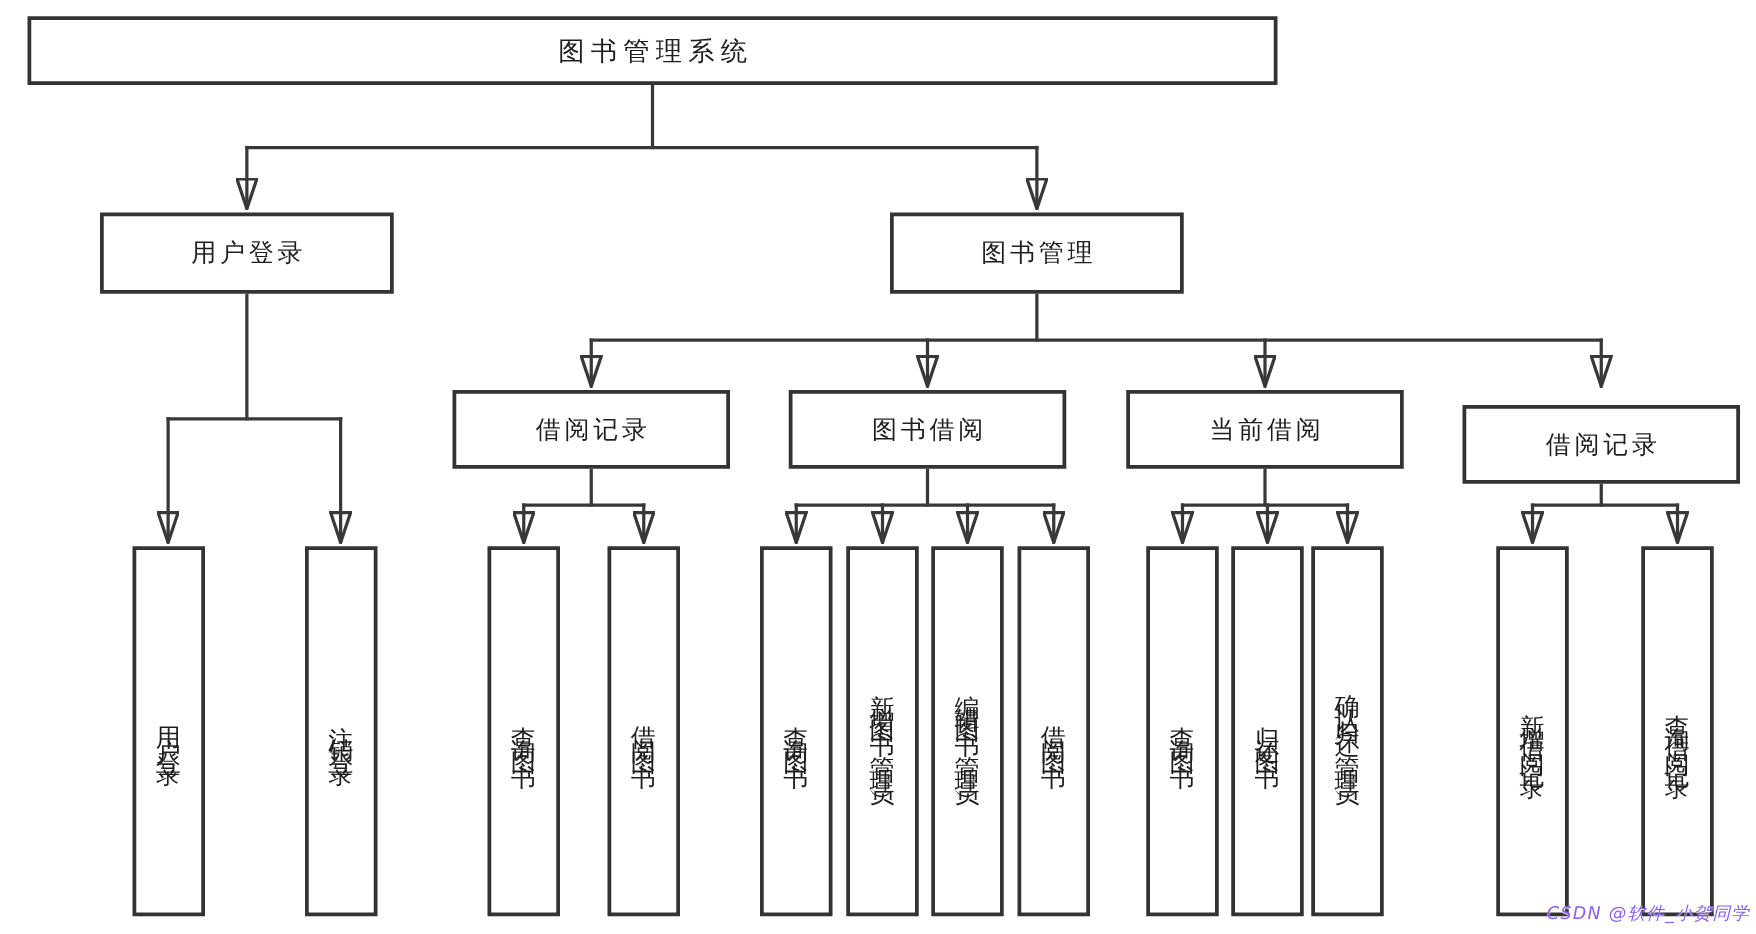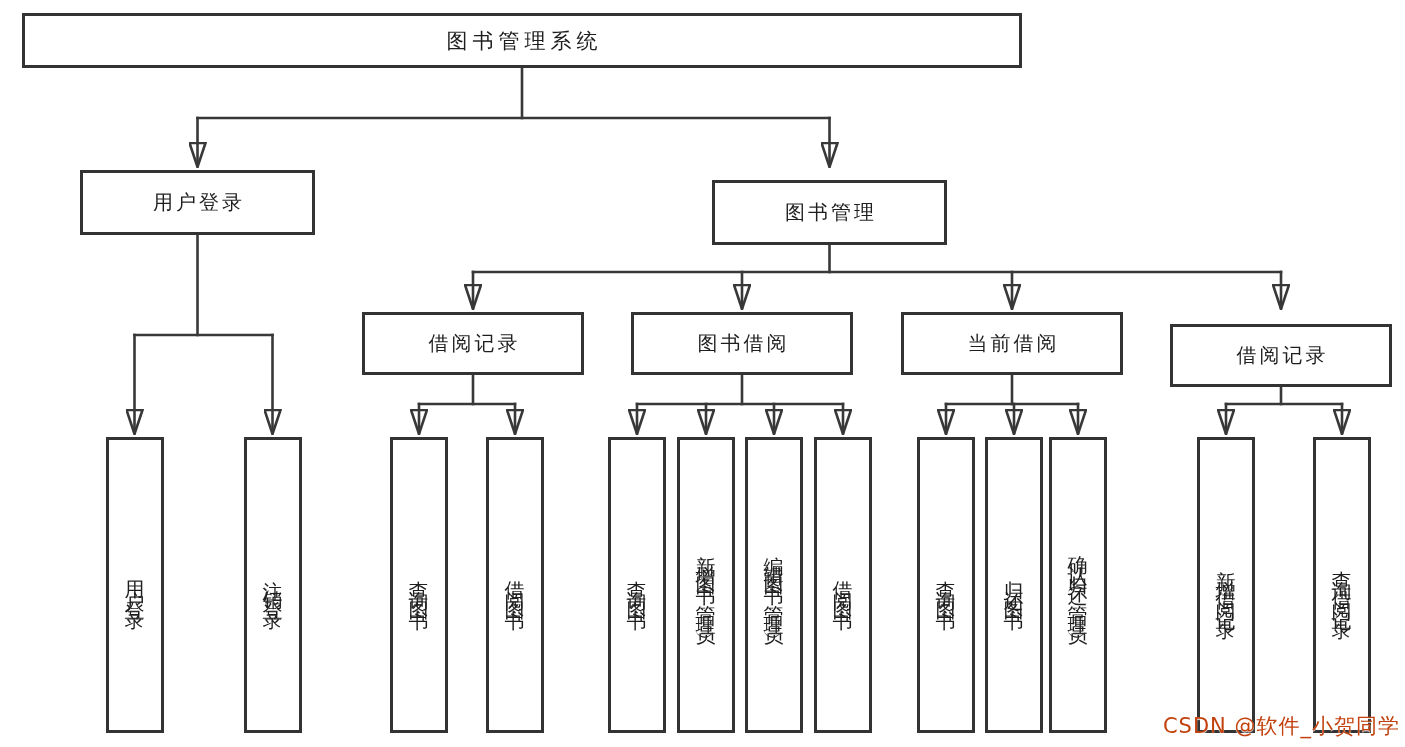--- a/index.html
+++ b/index.html
@@ -53,25 +53,26 @@
     text-orientation: mixed;
     font-size: 20px;
     letter-spacing: 10px;
     line-height: 1;
     white-space: nowrap;
   }
   .watermark {
     position: absolute;
     right: 5px;
     bottom: 7px;
-    font-size: 21px;
-    color: #c2410c;
+    font-size: 14px;
+    color: #8b5cf6;
     text-shadow: 0 1px 1px #ffffff;
     letter-spacing: 1px;
     white-space: nowrap;
+    font-style: italic;
   }
 </style>
 </head>
 <body>
 
 <div class="canvas">
 
   <svg class="connector-layer" viewBox="0 0 1405 747" xmlns="http://www.w3.org/2000/svg">
     <defs>
       <marker id="arrowhead" markerUnits="userSpaceOnUse" markerWidth="26" markerHeight="18" refX="24" refY="9" orient="auto">
@@ -120,21 +121,21 @@
     <path d="M1342 404 V433" marker-end="url(#arrowhead)"></path>
   </svg>
 
   <div class="node box-h box-root" style="left:22px;top:13px;width:1000px;height:55px">
     <span class="lbl">图书管理系统</span>
   </div>
 
   <div class="node box-h" style="left:80px;top:170px;width:235px;height:65px">
     <span class="lbl">用户登录</span>
   </div>
-  <div class="node box-h" style="left:712px;top:180px;width:235px;height:65px">
+  <div class="node box-h" style="left:712px;top:170px;width:235px;height:65px">
     <span class="lbl">图书管理</span>
   </div>
 
   <div class="node box-h" style="left:362px;top:312px;width:222px;height:63px">
     <span class="lbl">借阅记录</span>
   </div>
   <div class="node box-h" style="left:901px;top:312px;width:222px;height:63px">
     <span class="lbl">当前借阅</span>
   </div>
   <div class="node box-h" style="left:631px;top:312px;width:222px;height:63px">

